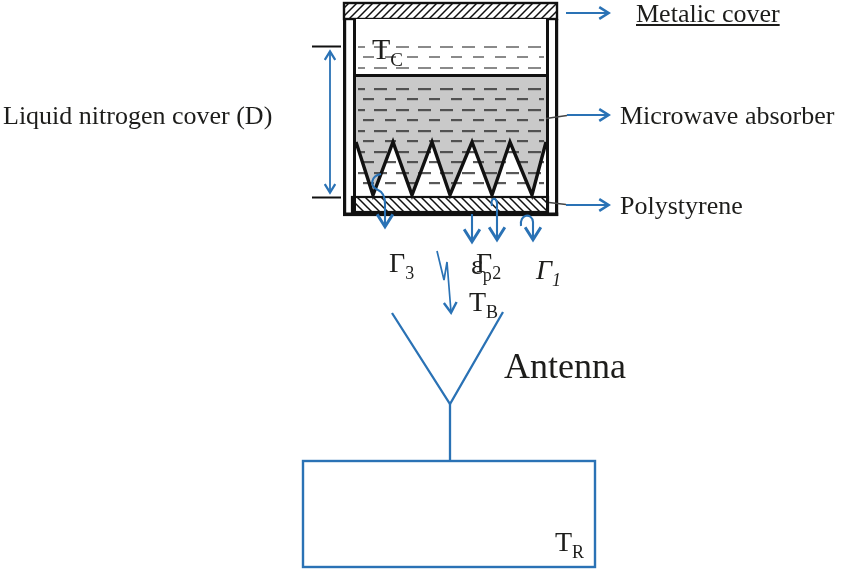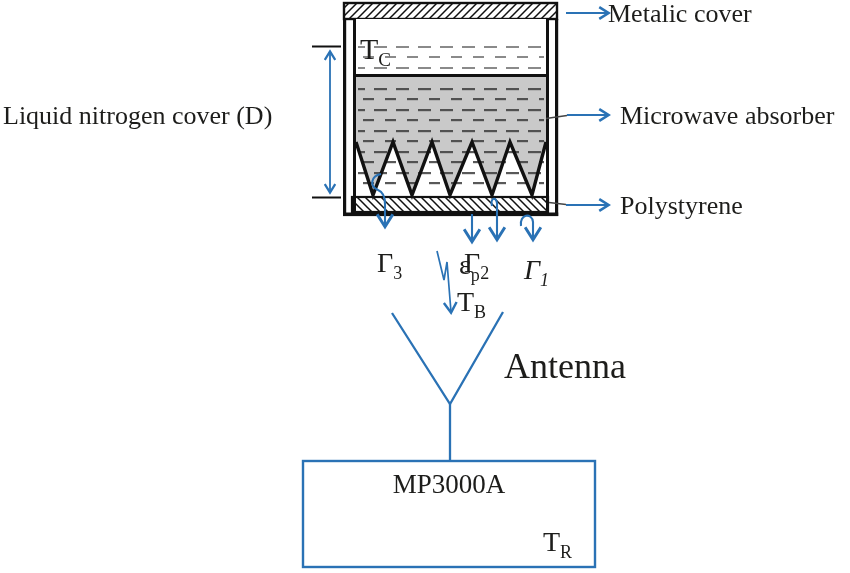--- a/index.html
+++ b/index.html
@@ -9,21 +9,21 @@
     --dash-dark:#3c3c3c;
     --dash-light:#8a8a8a;
   }
   html,body{margin:0;padding:0;background:#ffffff;}
   #stage{
     position:relative;width:850px;height:573px;background:#ffffff;overflow:hidden;
     font-family:"Liberation Serif","DejaVu Serif",serif;color:var(--ink);
   }
   #drawing{position:absolute;left:0;top:0;}
   .lbl{position:absolute;white-space:nowrap;font-size:26px;color:var(--ink);}
-  .sym{position:absolute;white-space:nowrap;font-size:28px;color:var(--ink);}
+  .sym{position:absolute;white-space:nowrap;font-size:28px;color:var(--ink);margin-left:12px;}
   .sym sub{font-size:18px;line-height:0;}
   .tc{font-size:30px;}
   .tc sub{font-size:19px;}
   .boxtext{
     position:absolute;left:303px;top:468px;width:292px;text-align:center;
     font-size:27px;line-height:33px;color:var(--ink);
   }
   .bl{stroke:var(--blue);fill:none;}
 </style>
 </head>
@@ -114,31 +114,30 @@
       <line x1="450" y1="404" x2="450" y2="461" class="bl" stroke-width="2.3"></line>
     </g>
 
     <rect x="303" y="461" width="292" height="106" fill="#ffffff" stroke="var(--blue)" stroke-width="2.4"></rect>
   </svg>
 
   <div class="lbl" style="left:3px;top:101px;">Liquid nitrogen cover (D)</div>
 
   <div class="sym tc" style="left:360px;top:32px;"><span>T</span><sub>C</sub></div>
 
-  <div class="lbl" style="left:608px;top:-1px;">Metalic cover</div>
+  <div class="lbl" style="left:636px;top:-1px;text-decoration:underline;">Metalic cover</div>
   <div class="lbl" style="left:620px;top:101px;">Microwave absorber</div>
   <div class="lbl" style="left:620px;top:191px;">Polystyrene</div>
 
   <div class="sym" style="left:377px;top:247px;"><span>Γ</span><sub>3</sub></div>
   <div class="sym" style="left:459px;top:249px;"><span>ε</span><sub>p</sub></div>
   <div class="sym" style="left:464px;top:247px;"><span>Γ</span><sub>2</sub></div>
   <div class="sym" style="left:524px;top:254px;font-style:italic;"><span>Γ</span><sub>1</sub></div>
 
   <div class="sym" style="left:457px;top:286px;"><span>T</span><sub>B</sub></div>
 
   <div class="lbl" style="left:504px;top:345px;font-size:36px;">Antenna</div>
 
   <div class="boxtext">
-    <div>MP3000A</div>
   </div>
   <div class="sym" style="left:543px;top:526px;"><span>T</span><sub>R</sub></div>
 
 </div>
 
 </body></html>

